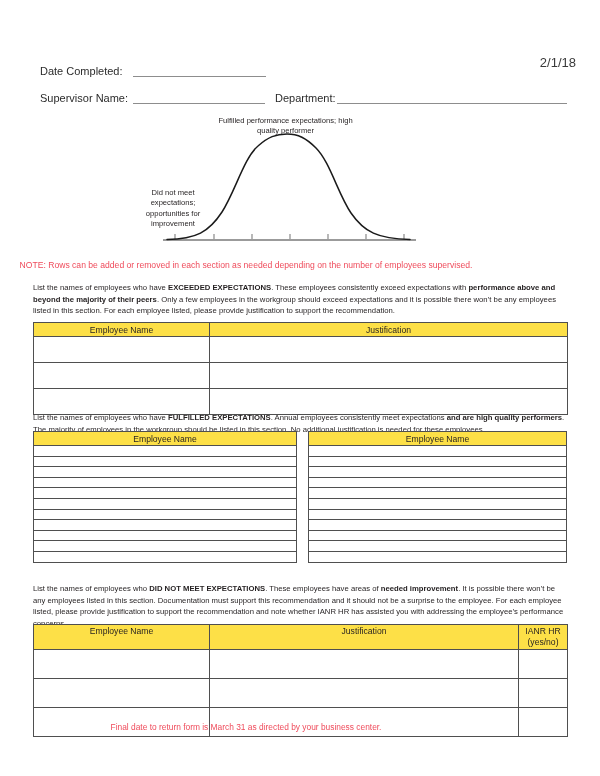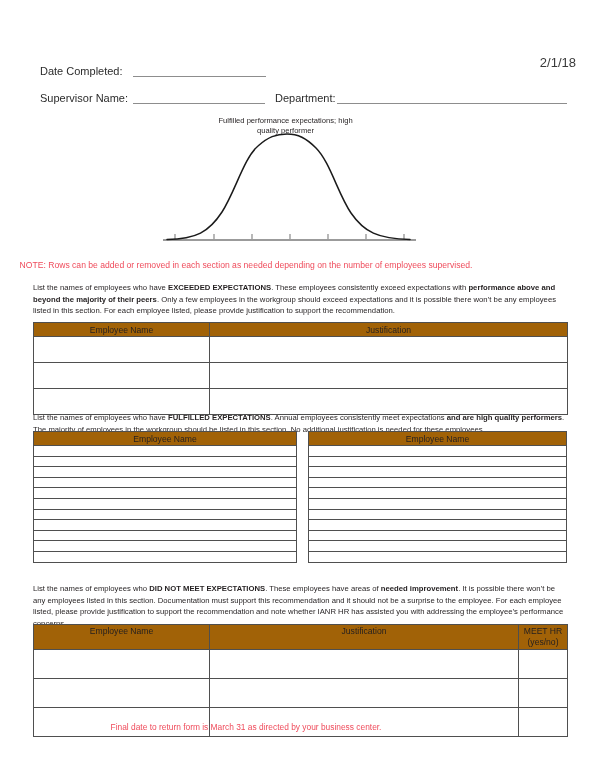--- a/index.html
+++ b/index.html
@@ -96,21 +96,21 @@
   }
   .para b { font-weight: bold; }
 
   
   table.frm {
     position: absolute;
     border-collapse: collapse;
     table-layout: fixed;
   }
   table.frm th {
-    background: #a16207;
+    background: #fde047;
     border: 1px solid #4f4f4f;
     font-size: 8.6px;
     font-weight: normal;
     text-align: center;
     padding: 1px 2px;
     color: #231f20;
   }
   table.frm td {
     border: 1px solid #4f4f4f;
     background: #ffffff;
@@ -142,20 +142,21 @@
   <div class="field-line" style="left:133px; top:76px; width:133px;"></div>
 
   <div class="field-label" style="left:40px; top:92px;">Supervisor Name:</div>
   <div class="field-line" style="left:133px; top:103px; width:132px;"></div>
 
   <div class="field-label" style="left:275px; top:92px;">Department:</div>
   <div class="field-line" style="left:337px; top:103px; width:230px;"></div>
 
   <div class="curve-wrap">
     <div class="curve-label lbl-top">Fulfilled performance expectations; high quality performer</div>
+    <div class="curve-label lbl-left">Did not meet expectations; opportunities for improvement</div>
 
     <svg width="600" height="140" viewBox="0 0 600 140" style="position:absolute; left:0; top:0;">
 
       <line x1="163" y1="132" x2="416" y2="132" stroke="#9b9b9b" stroke-width="2"></line>
 
       <g stroke="#9b9b9b" stroke-width="1.4">
         <line x1="175" y1="126" x2="175" y2="132"></line>
         <line x1="214" y1="126" x2="214" y2="132"></line>
         <line x1="252" y1="126" x2="252" y2="132"></line>
         <line x1="290" y1="126" x2="290" y2="132"></line>
@@ -299,21 +300,21 @@
     <colgroup>
         <col style="width:176px">
         <col style="width:309px">
         <col style="width:49px">
       </colgroup>
     <thead>
       <tr>
         <th>Employee Name</th>
         <th>Justification</th>
         <th class="hr-head">
-          <span>MEET HR</span><br>
+          <span>IANR HR</span><br>
           <span>(yes/no)</span>
         </th>
       </tr>
     </thead>
     <tbody>
         <tr>
           <td></td>
           <td></td>
           <td></td>
         </tr>

